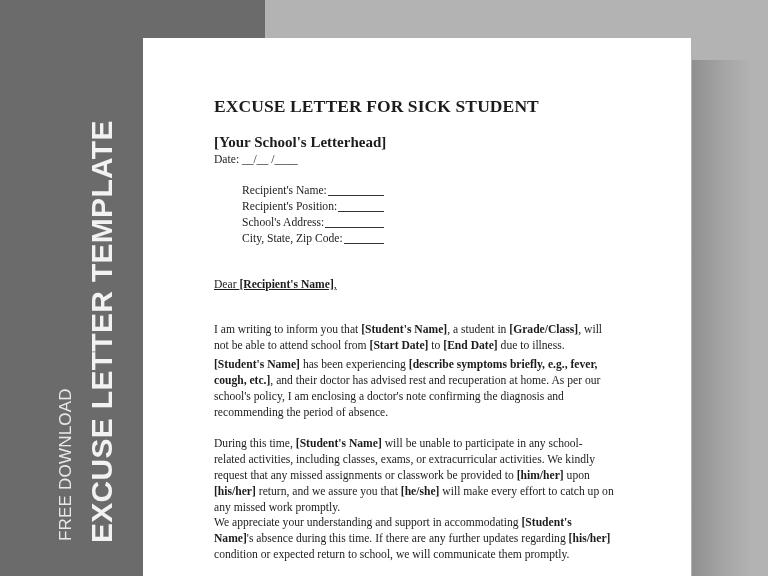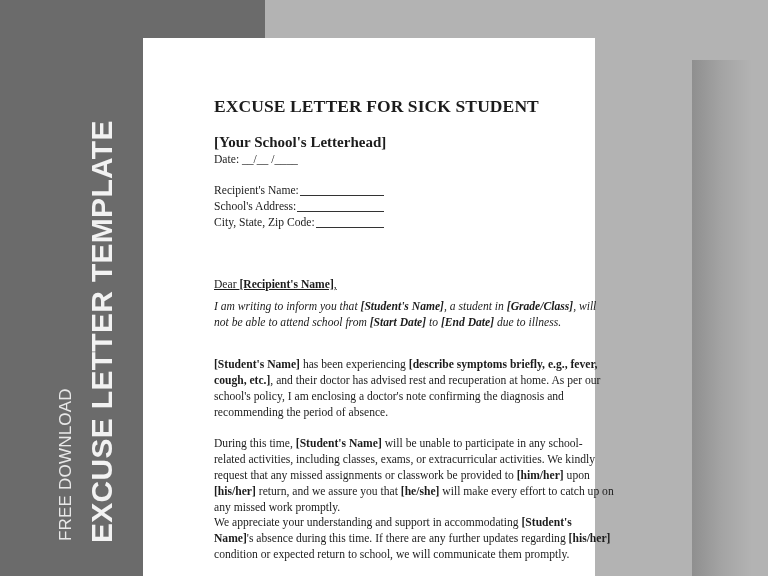--- a/index.html
+++ b/index.html
@@ -29,47 +29,47 @@
     font-family: "Liberation Sans", "DejaVu Sans", sans-serif;
   }
   .vert.free {
     left: 56px; top: 541px; font-size: 17px; font-weight: normal; letter-spacing: 0.2px;
     color: #e8e8e8;
   }
   .vert.big {
     left: 85px; top: 543px; font-size: 30px; font-weight: bold; letter-spacing: 0.3px;
   }
   .paper {
-    position: absolute; left: 143px; top: 38px; width: 452px; height: 538px;
+    position: absolute; left: 143px; top: 38px; width: 548px; height: 538px;
     background: #ffffff;
   }
   .doc {
     position: absolute; left: 71px; top: 0; width: 400px;
     color: #1c1c1c; font-size: 11.6px; line-height: 16px;
   }
   .doc-title {
     position: absolute; left: 0; top: 60px; font-size: 17.5px; font-weight: bold;
     white-space: nowrap; letter-spacing: 0.1px;
   }
   .letterhead {
     position: absolute; left: 0; top: 96px; font-size: 15px; font-weight: bold; white-space: nowrap;
   }
   .date-line {
     position: absolute; left: 0; top: 114px; white-space: nowrap;
   }
   .fields {
     position: absolute; left: 0; top: 145px; width: 170px;
   }
   .field-row { display: flex; height: 16px; align-items: flex-end; }
-  .field-row .lbl { white-space: nowrap; }
+  .field-row .lbl { white-space: nowrap; margin-left: 28px; }
   .field-row .blank { flex: 1; border-bottom: 1px solid #333; margin-bottom: 3px; margin-left: 1px; }
   .salutation { position: absolute; left: 0; top: 239px; white-space: nowrap; text-decoration: underline; }
   .para { position: absolute; left: 0; width: 400px; margin: 0; }
   .para b { font-weight: bold; }
-  .p1 { top: 261px; font-style: italic; }
+  .p1 { top: 284px; }
   .p2 { top: 319px; }
   .p3 { top: 398px; }
   .p4 { top: 477px; }
 </style>
 </head>
 <body>
 
 <div class="bg-left"></div>
 <div class="bg-right"></div>
 <div class="shadow-right"></div>
@@ -84,20 +84,24 @@
     <div class="doc-title">EXCUSE LETTER FOR SICK STUDENT</div>
     <div class="letterhead">[Your School's Letterhead]</div>
     <div class="date-line">Date: __/__ /____</div>
 
     <div class="fields">
       <div class="field-row">
         <span class="lbl">Recipient's Name:</span>
           <span class="blank"></span>
       </div>
       <div class="field-row">
+        <span class="lbl">Recipient's Position:</span>
+          <span class="blank"></span>
+      </div>
+      <div class="field-row">
         <span class="lbl">School's Address:</span>
           <span class="blank"></span>
       </div>
       <div class="field-row">
         <span class="lbl">City, State, Zip Code:</span>
           <span class="blank"></span>
       </div>
     </div>
 
     <div class="salutation"><span>Dear </span><b>[Recipient's Name]</b><span>,</span></div>

